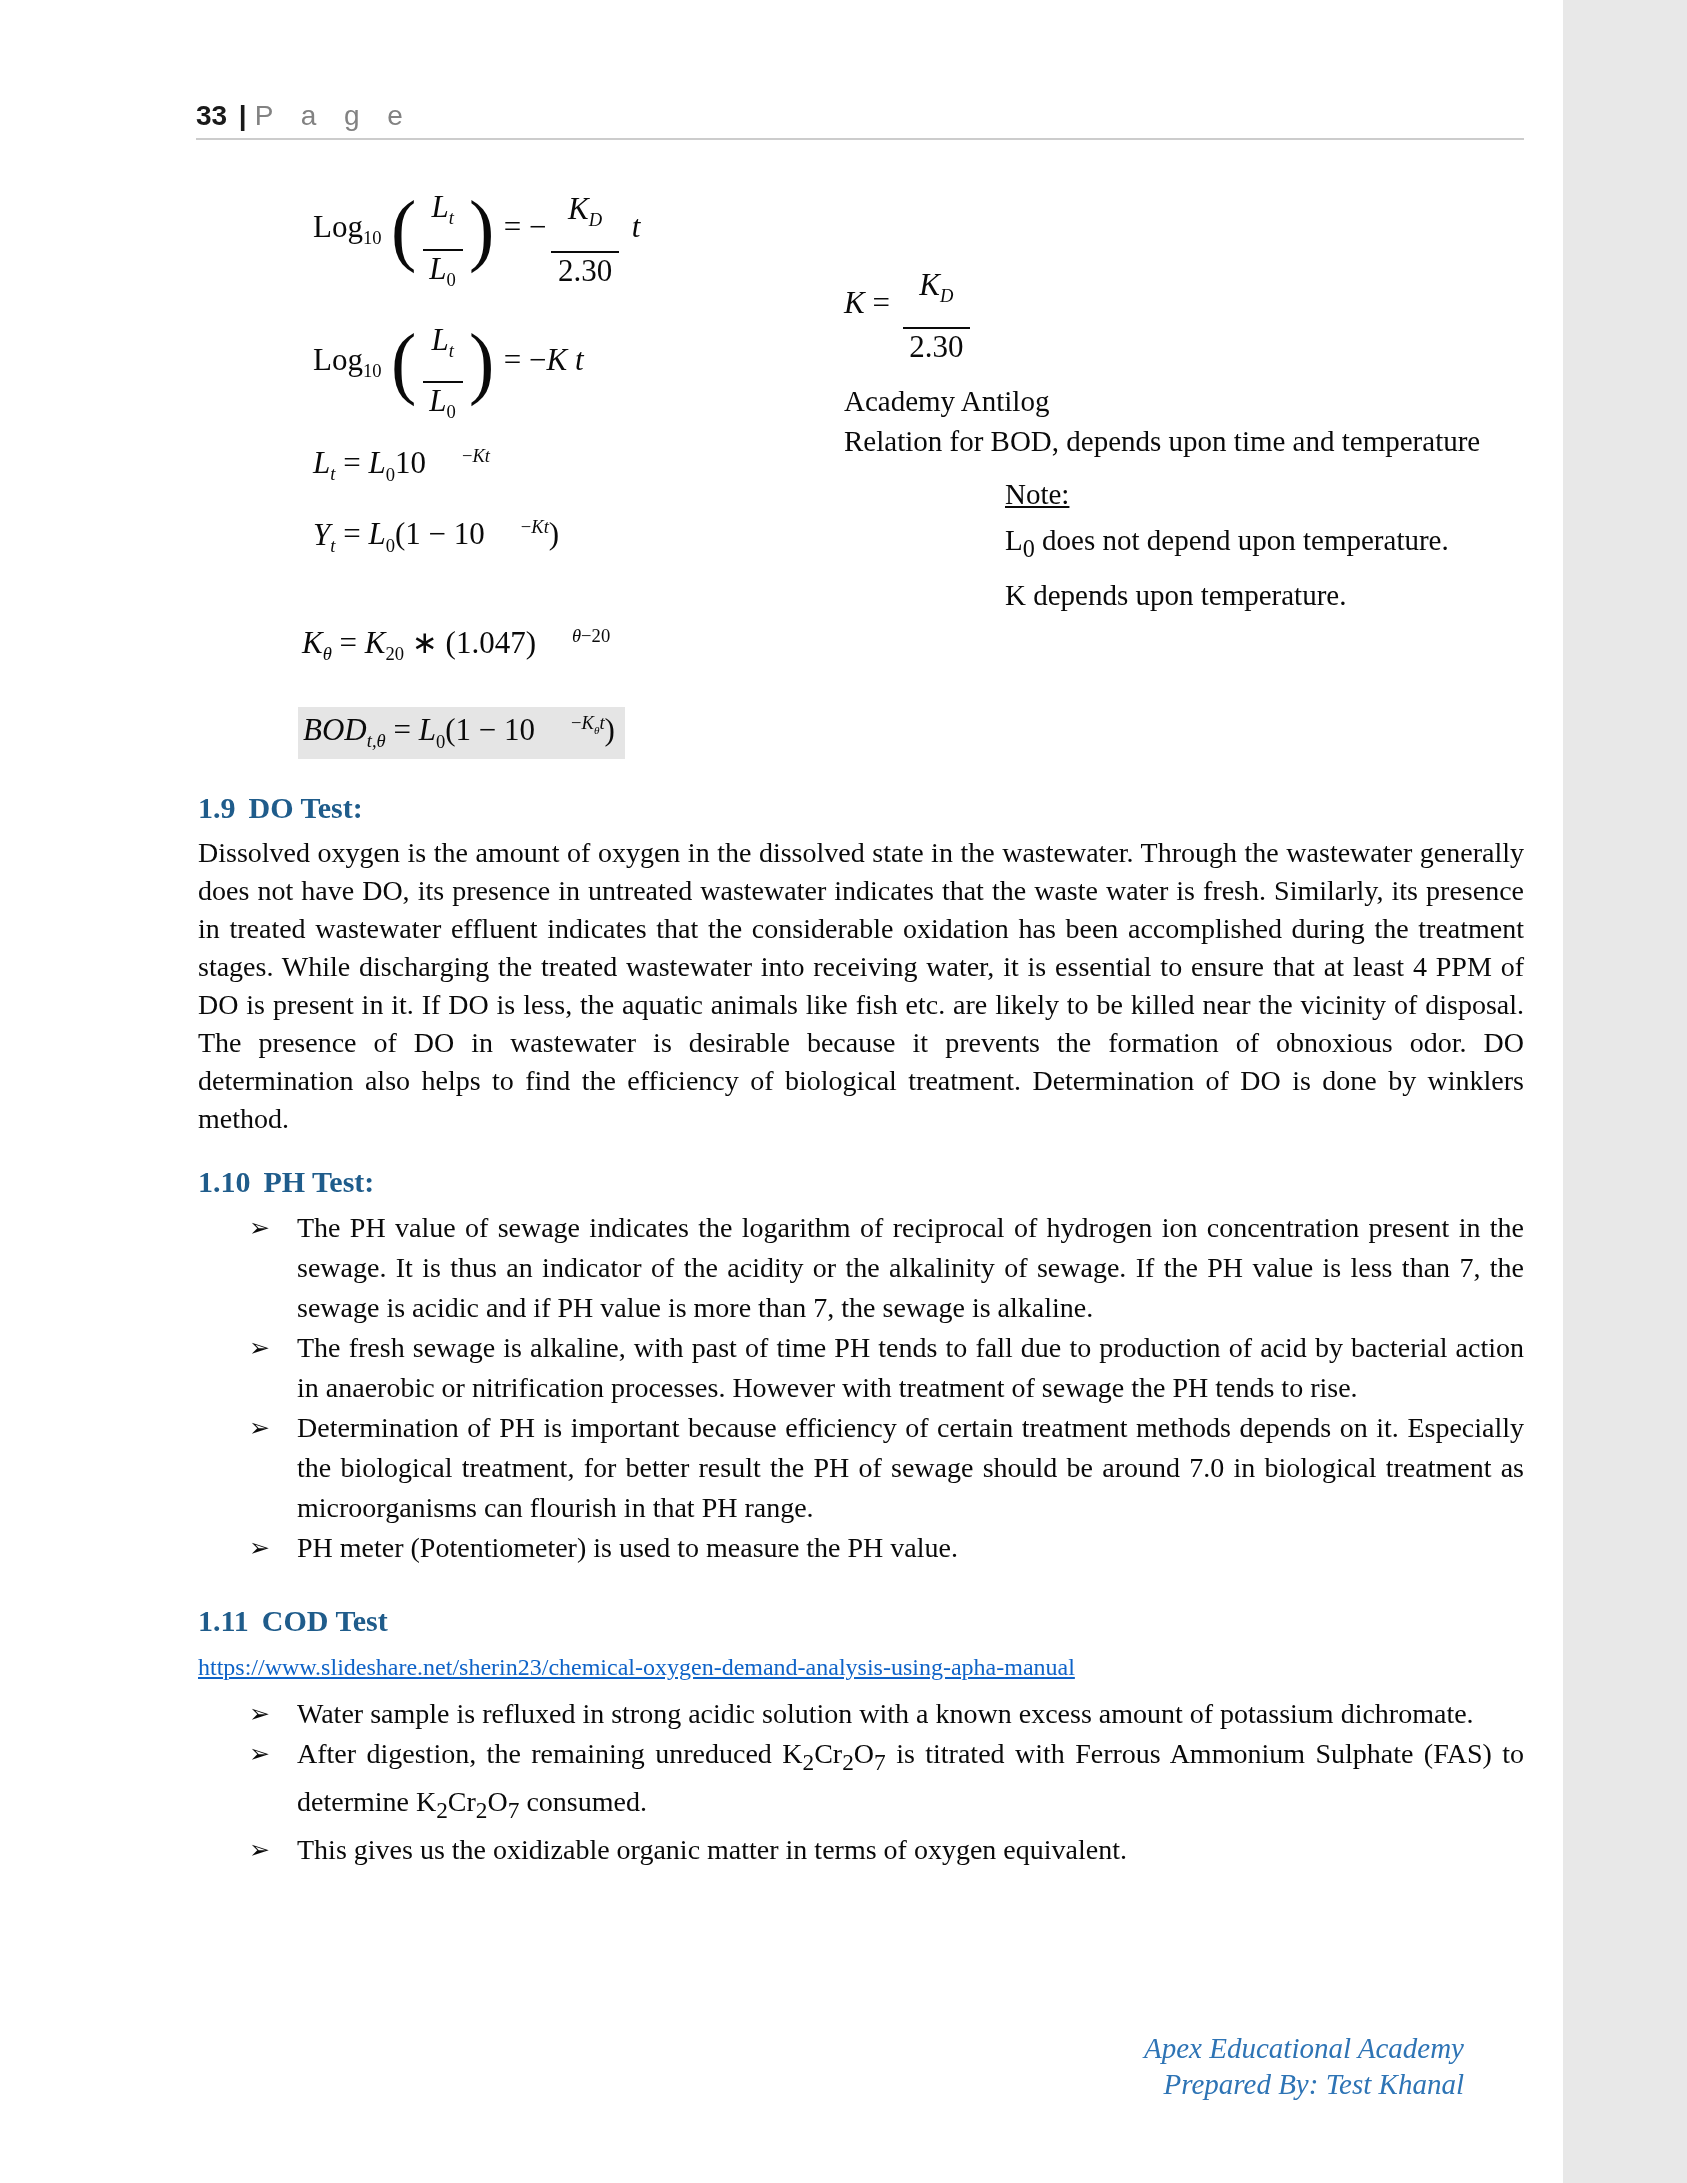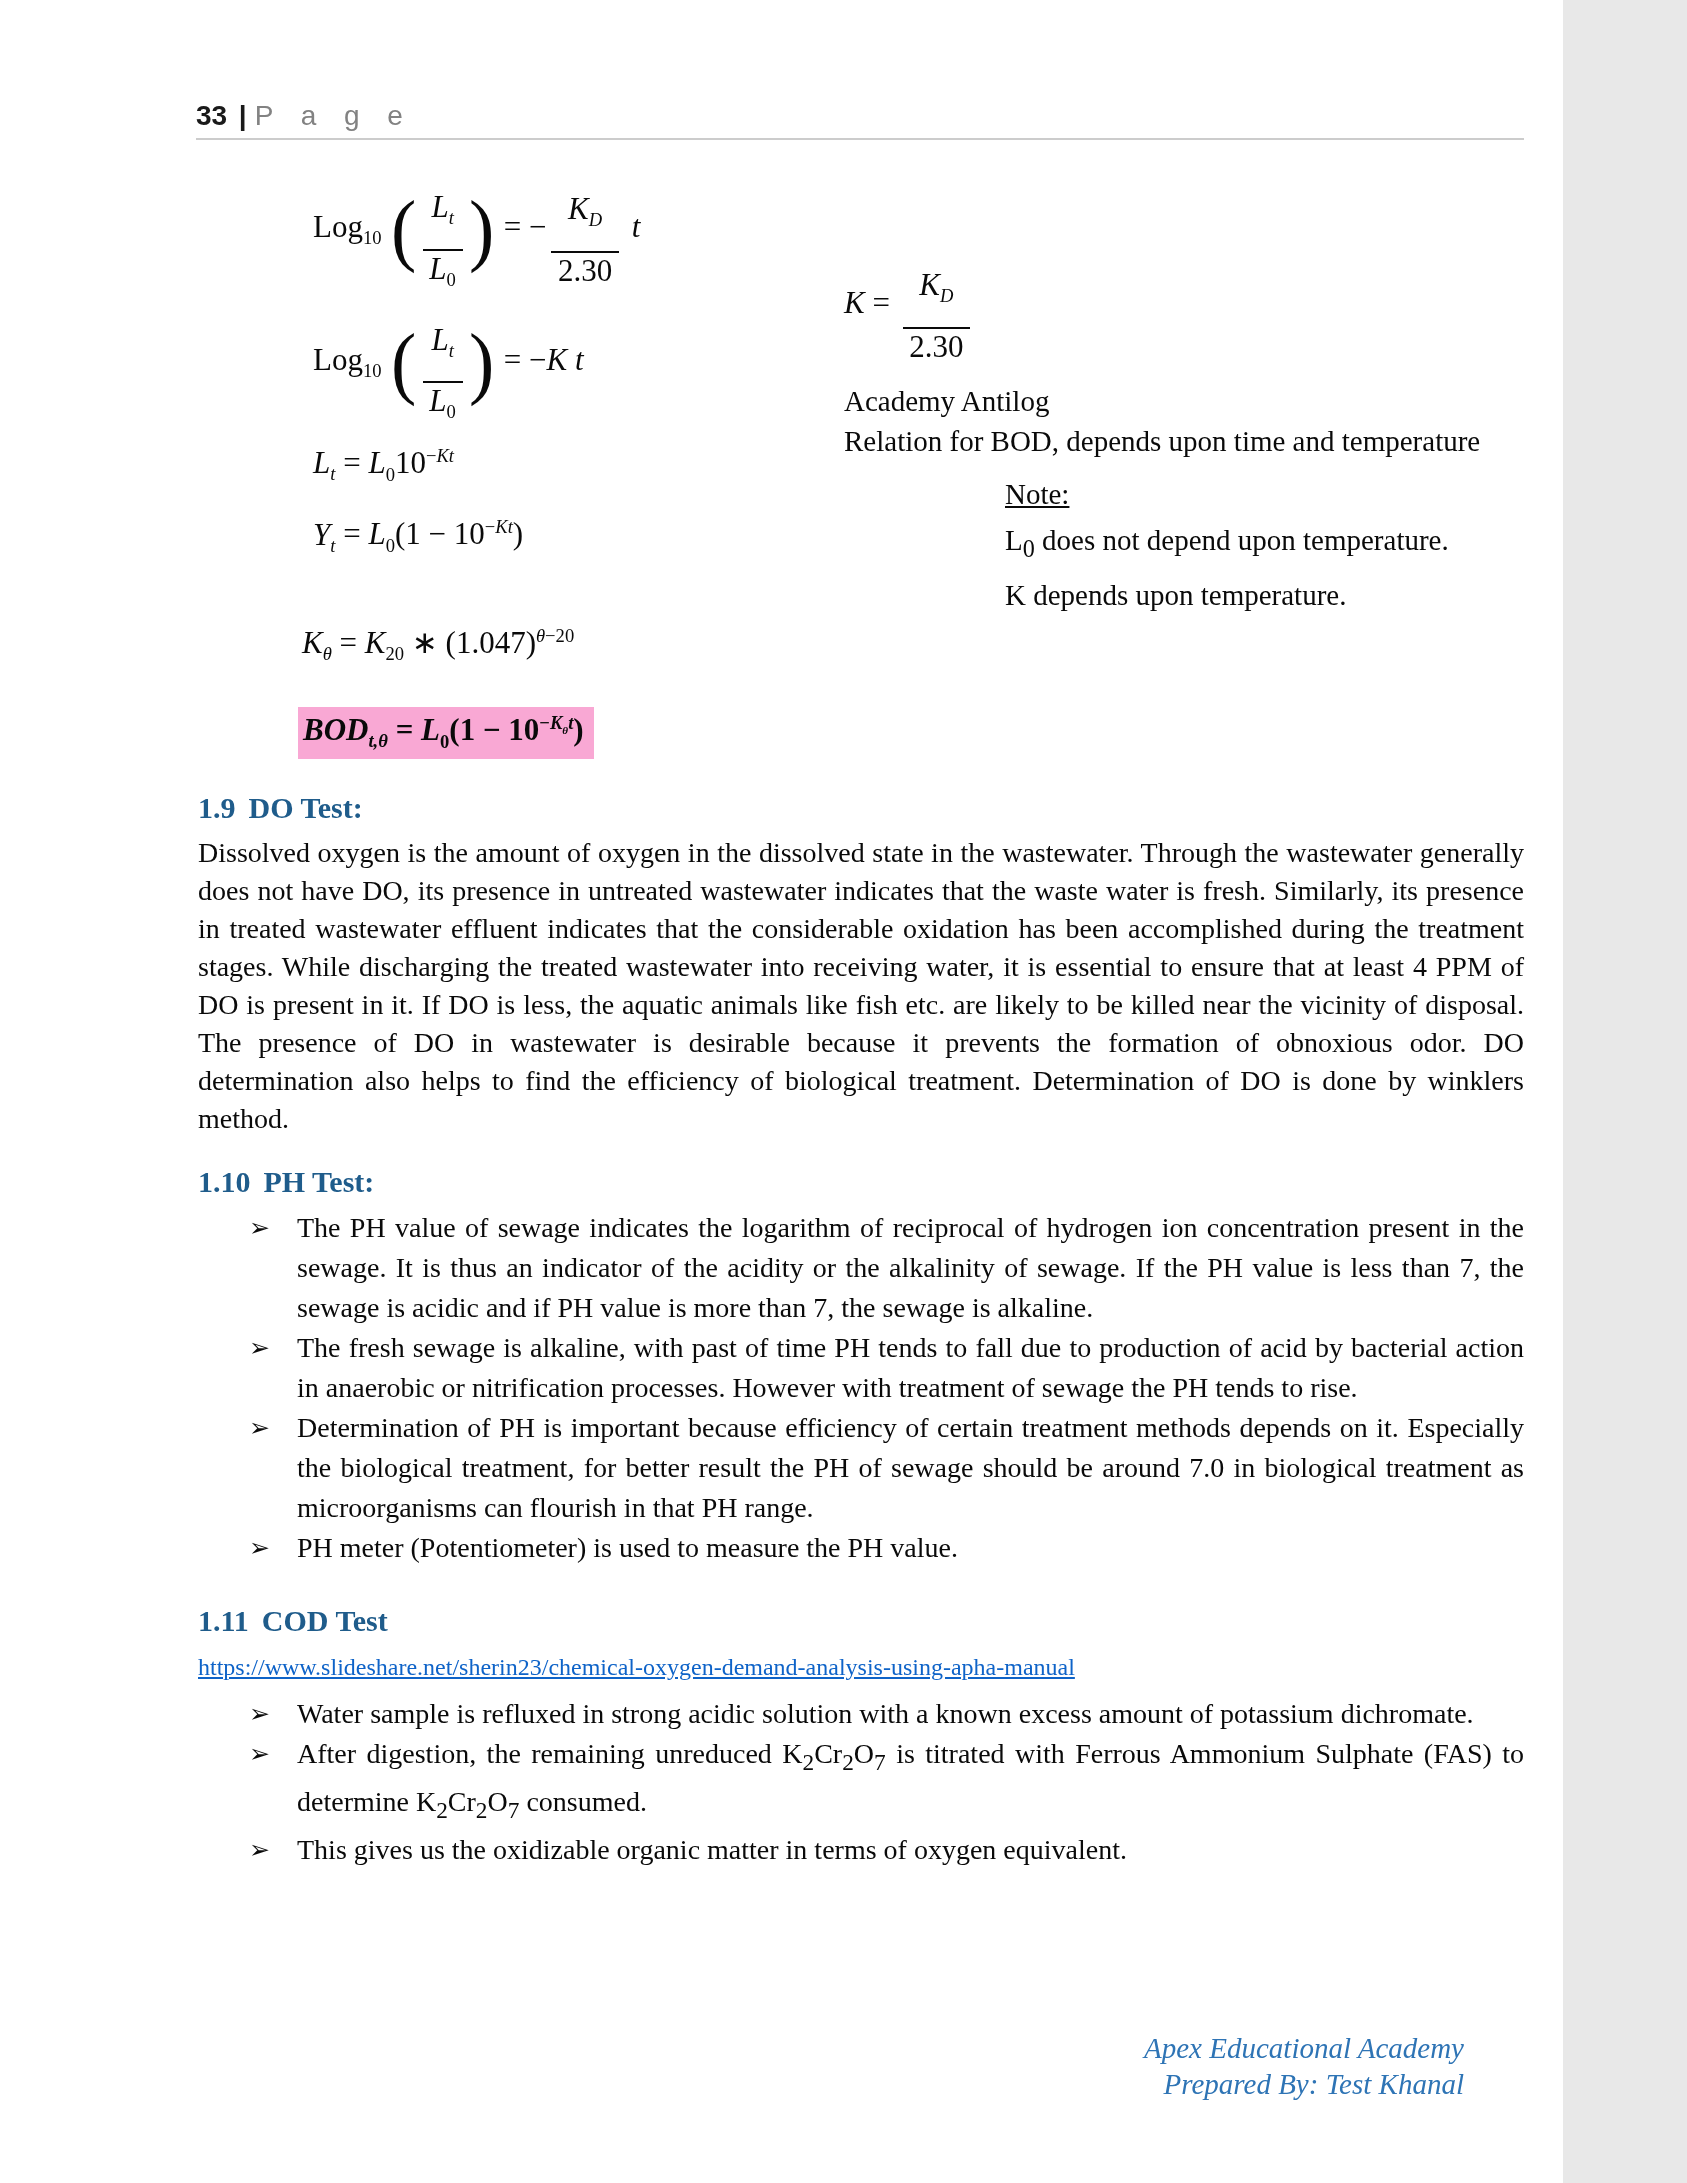--- a/index.html
+++ b/index.html
@@ -21,42 +21,42 @@
   .pg-sep{font-weight:bold;color:#1a1a1a;margin:0 8.2px 0 11.5px;}
   .pg-word{color:#828282;letter-spacing:10px;}
   .pg-rule{
     position:absolute;left:196px;top:138px;width:1328px;height:0;
     border-top:2.5px solid #cccccc;
   }
   
   .fm{font-size:31px;white-space:nowrap;color:#0a0a0a;}
   .fm i{font-style:italic;}
   .fm sub{font-size:0.60em;}
-  .fm sup{font-size:0.60em;}
+  .fm sup{font-size:0.60em;margin-left:36px;}
   .frac{display:inline-block;vertical-align:middle;text-align:center;margin:0 5px;}
   .frac .n,.frac .d{display:block;line-height:1.15;padding:0 6.6px;margin-top:20px;}
   .frac .d{border-top:2.5px solid #0a0a0a;}
   .bigp{
     display:inline-block;vertical-align:middle;
     font-size:2.45em;font-weight:300;line-height:0.85;
     transform:scaleY(1.05);margin:0 1.6px;
   }
   .math-left{position:absolute;left:313px;top:169px;}
   .math-left .row-frac{margin-bottom:11.5px;}
   .math-left .row-line{margin-top:13px;line-height:40px;}
   .math-right{position:absolute;left:844px;top:247px;}
   .mr-line{font-size:29px;line-height:40px;}
   .mr-line.first{margin-top:16.5px;}
   
   .note{position:absolute;left:1005px;top:471px;font-size:29px;line-height:46px;}
   .note-title{text-decoration:underline;}
   
   .ktheta{position:absolute;left:302px;top:624px;}
   .bod-wrap{position:absolute;left:298px;top:707px;}
-  .bod-hl{background:#f9a8d4;display:inline-block;padding:5px 10px 6.6px 5px;font-weight:bold;}
+  .bod-hl{background:#e5e5e5;display:inline-block;padding:5px 10px 6.6px 5px;}
   
   .sec{position:absolute;left:198px;width:1326px;}
   #sec-do{top:789px;}
   #sec-ph{top:1163px;}
   #sec-cod{top:1602px;}
   .sec h2{
     margin:0 0 6.6px 0;
     font-size:30px;line-height:38px;
     color:#1f5c8b;font-weight:bold;
   }

